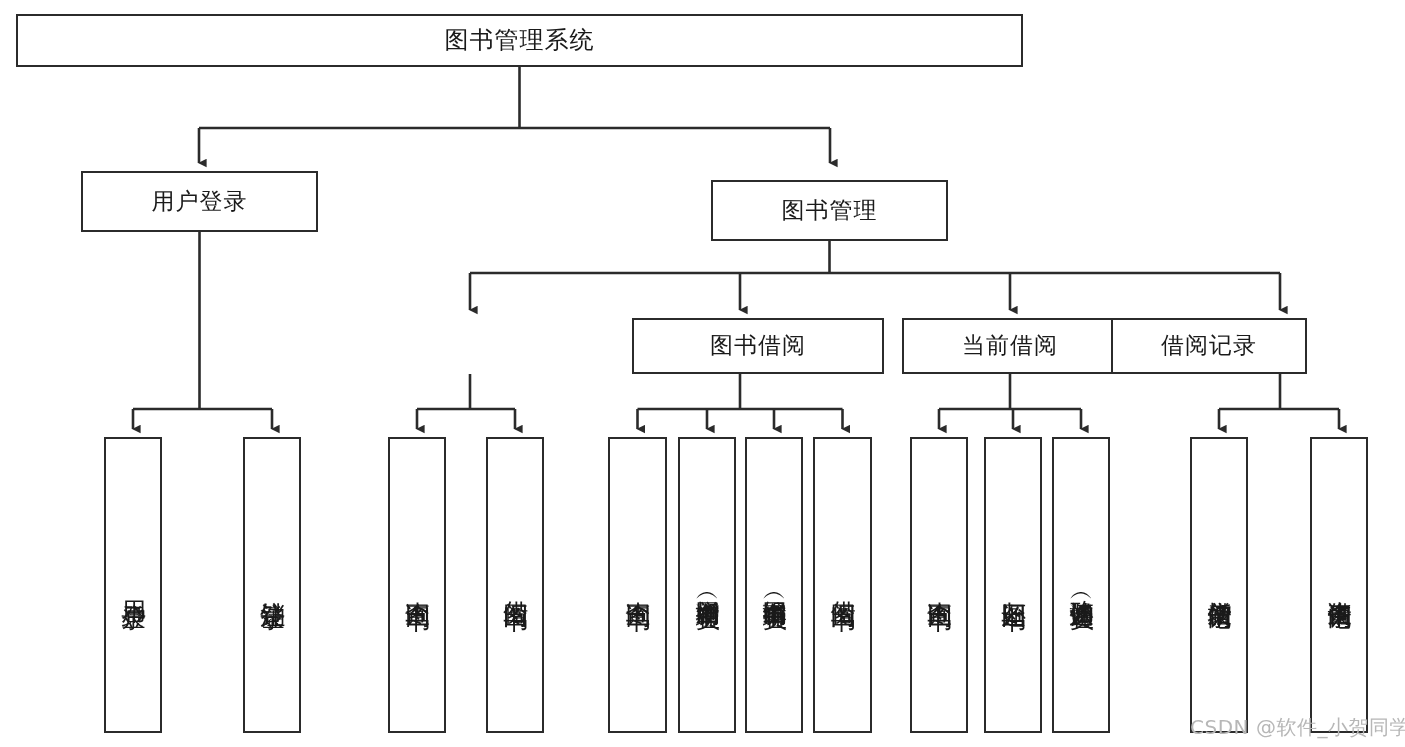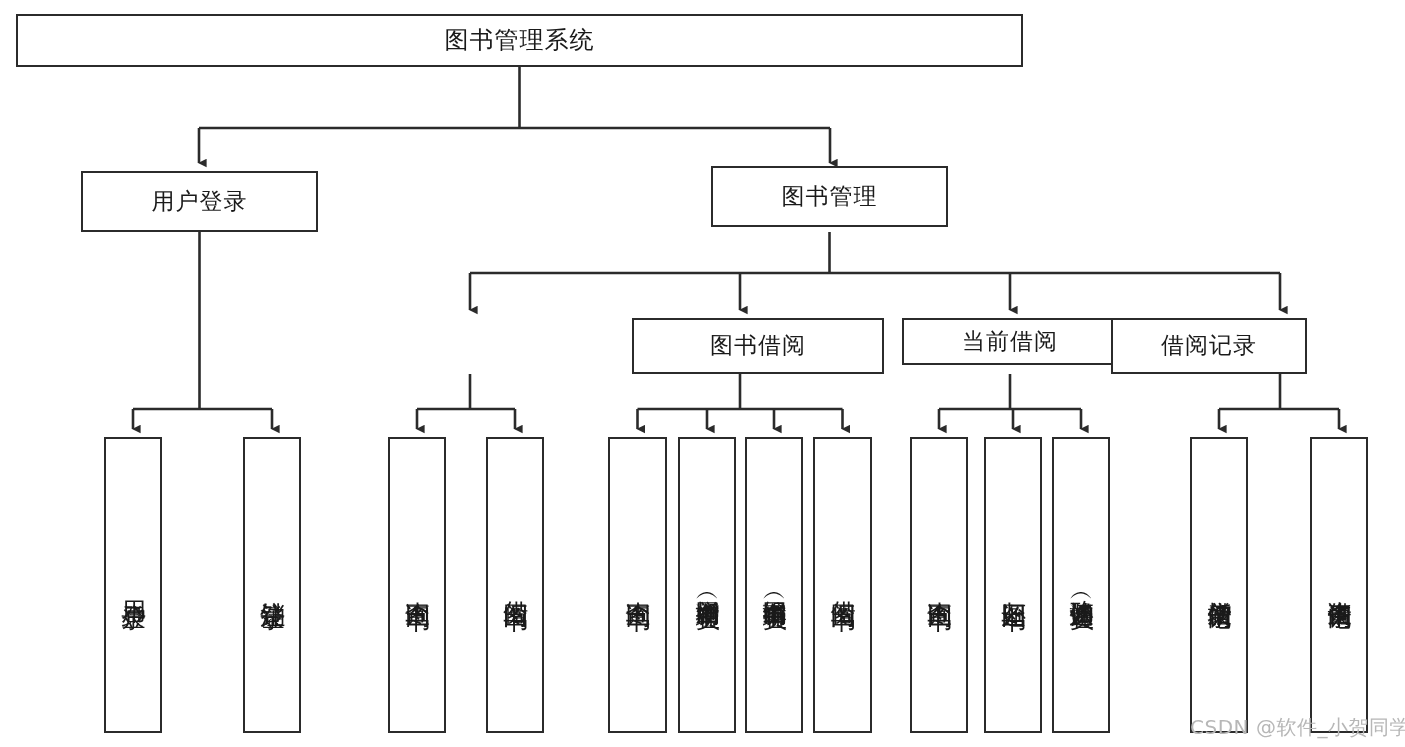--- a/index.html
+++ b/index.html
@@ -132,28 +132,28 @@
     </g>
   </svg>
 
   <div class="node root" style="left:16px; top:14px; width:1007px; height:53px;">
     <span class="node-label">图书管理系统</span>
   </div>
 
   <div class="node" style="left:81px; top:171px; width:237px; height:61px;">
     <span class="node-label">用户登录</span>
   </div>
-  <div class="node" style="left:711px; top:166px; width:237px; height:61px;">
+  <div class="node" style="left:711px; top:180px; width:237px; height:61px;">
     <span class="node-label">图书管理</span>
   </div>
 
   <div class="node" style="left:632px; top:318px; width:252px; height:56px;">
     <span class="node-label">图书借阅</span>
   </div>
-  <div class="node" style="left:902px; top:318px; width:216px; height:47px;">
+  <div class="node" style="left:902px; top:318px; width:216px; height:56px;">
     <span class="node-label">当前借阅</span>
   </div>
   <div class="node" style="left:1111px; top:318px; width:196px; height:56px;">
     <span class="node-label">借阅记录</span>
   </div>
 
   <div class="node leaf" style="left:104px; top:437px; width:58px; height:296px;">
     <span class="node-label">用户登录</span>
   </div>
   <div class="node leaf" style="left:243px; top:437px; width:58px; height:296px;">

